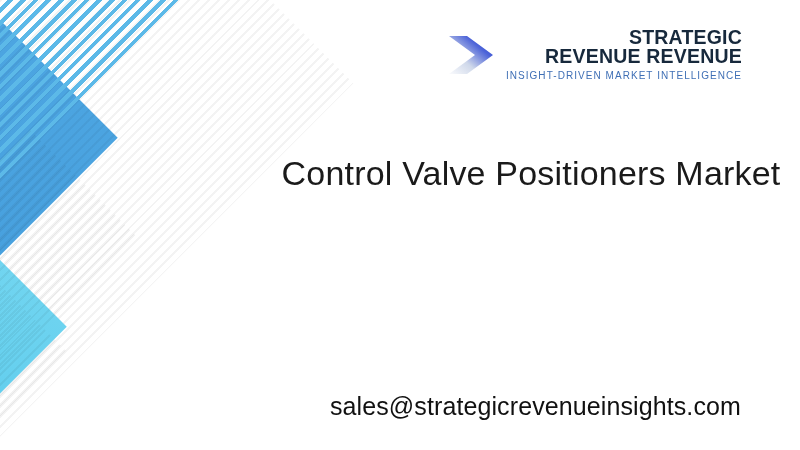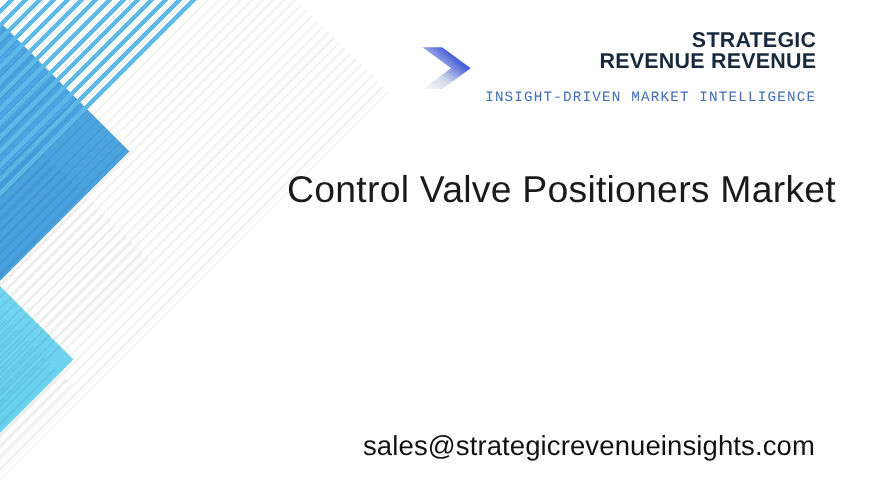--- a/index.html
+++ b/index.html
@@ -87,39 +87,40 @@
   .logo-line1, .logo-line2 {
     font-family: "Liberation Sans", sans-serif;
     font-weight: bold;
     color: #17293c;
     font-size: 19.5px;
     line-height: 19px;
     letter-spacing: 0.2px;
     white-space: nowrap;
   }
   .logo-tagline {
-    font-family: Liberation Mono, monospace;
+    font-family: Liberation Sans, sans-serif;
     color: #3f6fb5;
-    font-size: 13px;
+    font-size: 10px;
     letter-spacing: 1.05px;
-    margin-top: 15px;
+    margin-top: 4px;
     white-space: nowrap;
   }
 
   
   .title {
     position: absolute;
     left: 261px;
     top: 152px;
     width: 540px;
     font-size: 34px;
     color: #1a1a1a;
     line-height: 42px;
     letter-spacing: 0.2px;
     white-space: nowrap;
+    text-align: center;
   }
 
   
   .email {
     position: absolute;
     left: 330px;
     top: 392px;
     font-size: 25px;
     color: #111111;
     letter-spacing: 0.1px;

